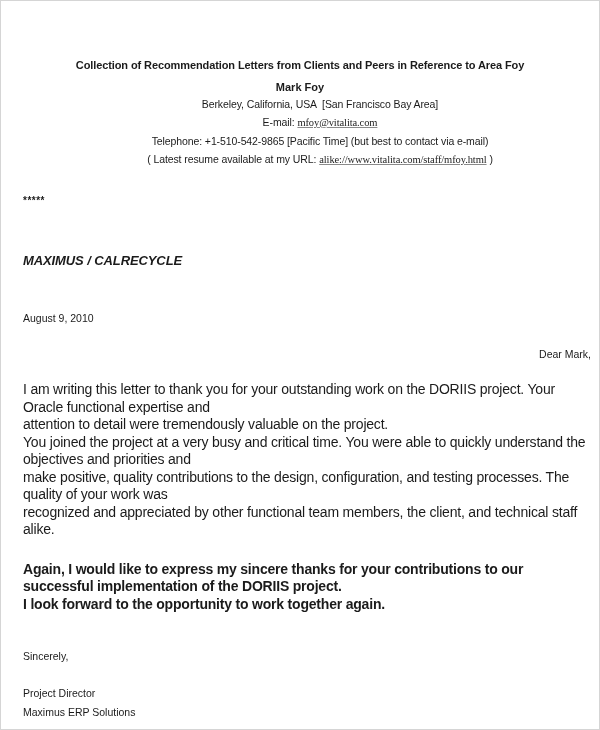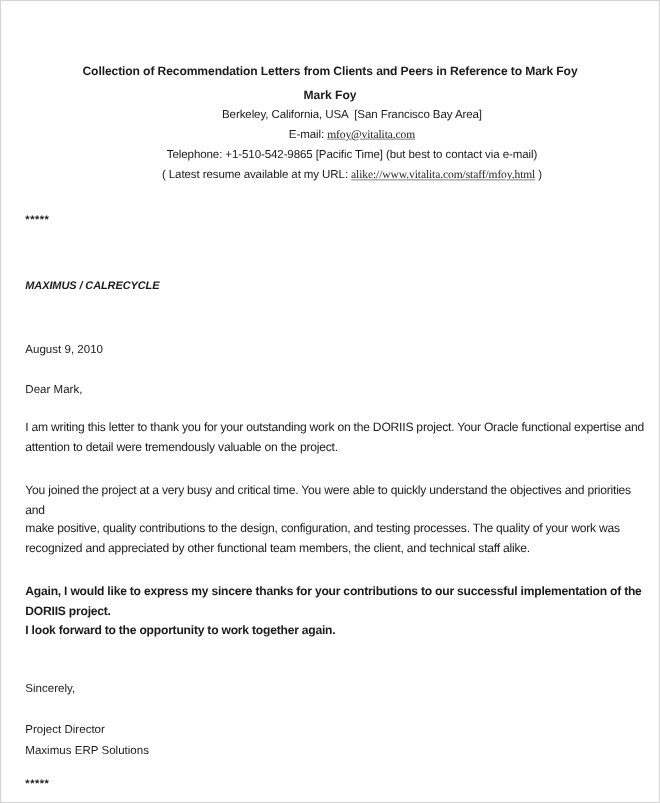--- a/index.html
+++ b/index.html
@@ -56,63 +56,64 @@
   .separator {
     font-size: 10px;
     font-weight: bold;
     line-height: 16px;
     letter-spacing: 0.5px;
   }
   .sep-top { margin-top: 24px; }
   .sep-bottom { margin-top: 13px; }
   .company-line {
     margin-top: 44px;
-    font-size: 10px;
+    font-size: 13px;
     font-weight: bold;
     font-style: italic;
     line-height: 16px;
     letter-spacing: -0.1px;
   }
   .date-line {
     margin-top: 41px;
     font-size: 10.5px;
     line-height: 17px;
   }
   .salutation-line {
     margin-top: 19px;
     font-size: 10.5px;
     line-height: 17px;
+    text-align: right;
   }
   .para {
-    font-size: 11px;
+    font-size: 14px;
     line-height: 17.5px;
     letter-spacing: -0.2px;
     white-space: pre-line; 
   }
   .para-1 { margin-top: 18px; }
-  .para-2 { margin-top: 22px; }
+  .para-2 { }
   .para-3 { margin-top: 22px; font-weight: bold; }
   .closing-line {
     margin-top: 35px;
     font-size: 10.5px;
     line-height: 17px;
   }
   .signature-block {
     margin-top: 19px;
     font-size: 10.5px;
     line-height: 19px;
   }
 </style>
 </head>
 <body>
 
 <div class="page">
 
   <div class="doc-header">
-    <div class="doc-title">Collection of Recommendation Letters from Clients and Peers in Reference to Mark Foy</div>
+    <div class="doc-title">Collection of Recommendation Letters from Clients and Peers in Reference to Area Foy</div>
     <div class="doc-name">Mark Foy</div>
     <div class="hdr-line">Berkeley, California, USA  [San Francisco Bay Area]</div>
     <div class="hdr-line"><span>E-mail: </span><a href="#" class="doc-link">mfoy@vitalita.com</a></div>
     <div class="hdr-line">Telephone: +1-510-542-9865 [Pacific Time] (but best to contact via e-mail)</div>
     <div class="hdr-line"><span>( Latest resume available at my URL: </span><a href="#" class="doc-link">alike://www.vitalita.com/staff/mfoy.html</a><span> )</span></div>
   </div>
 
   <div class="body-col">
 
     <div class="separator sep-top">*****</div>

